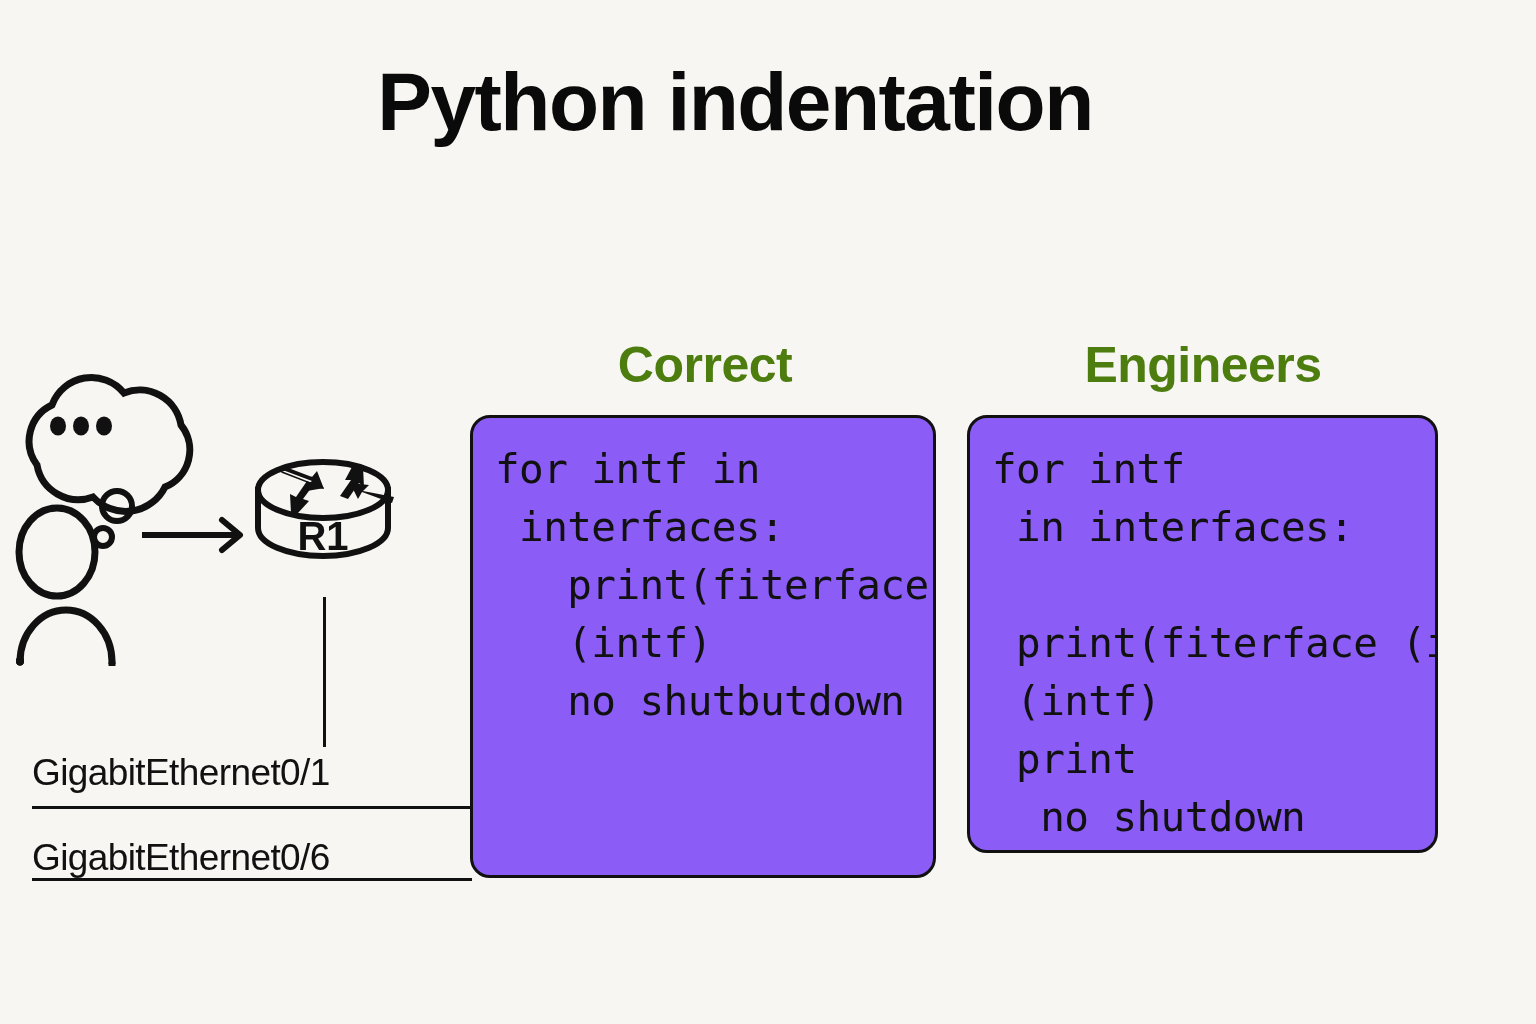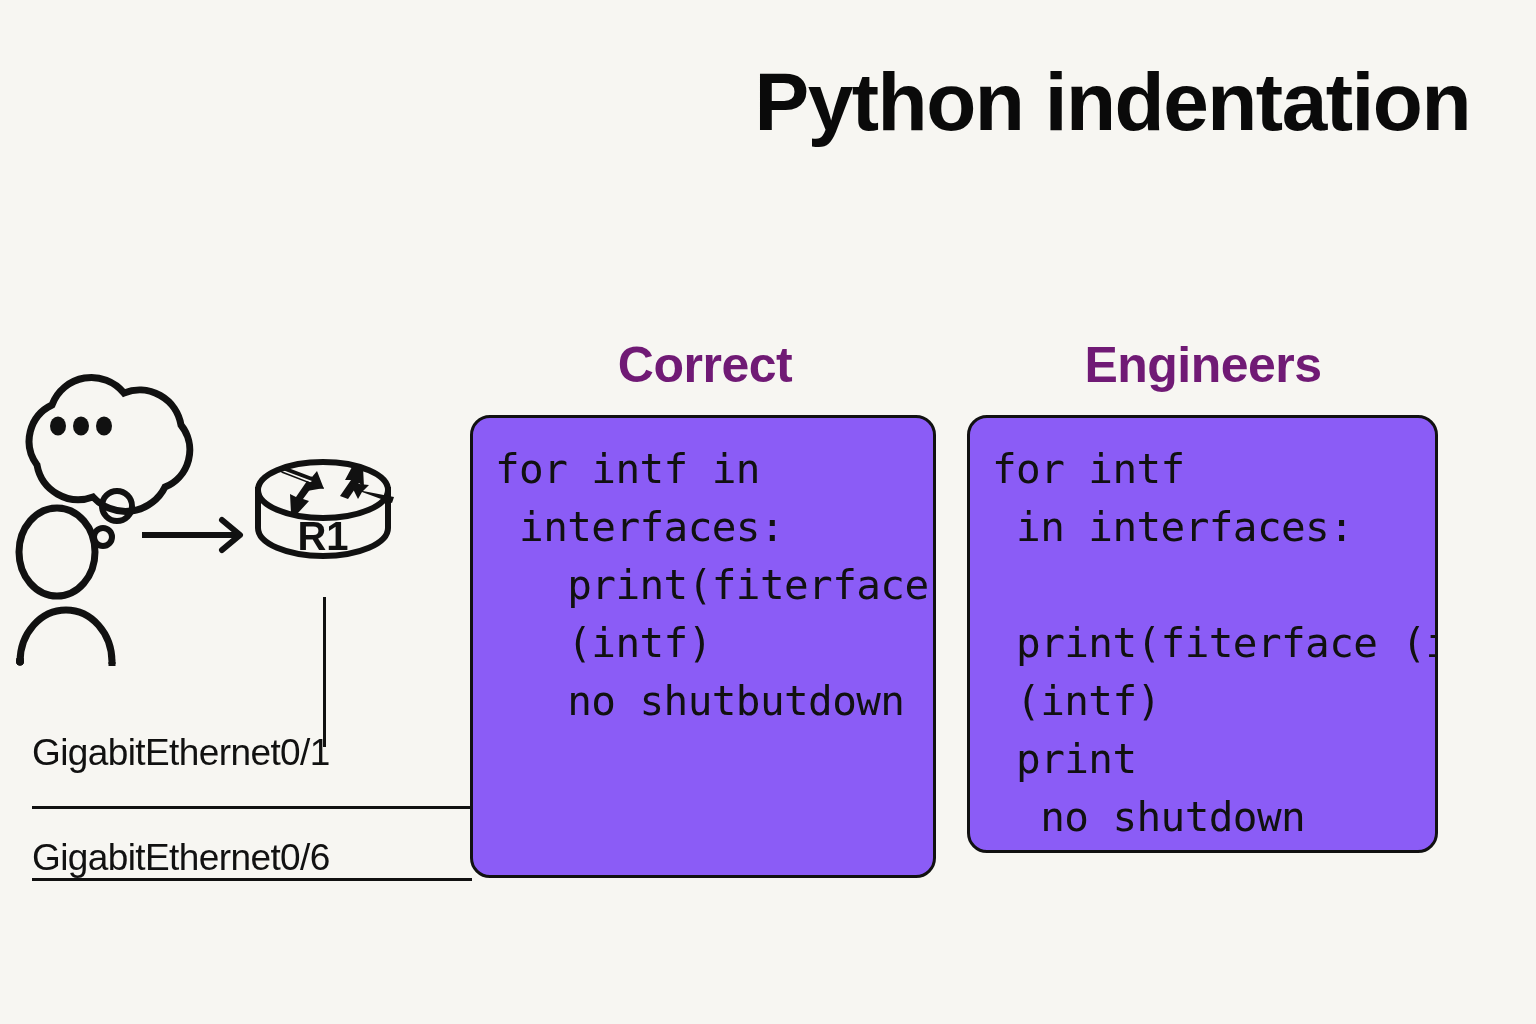--- a/index.html
+++ b/index.html
@@ -15,40 +15,40 @@
     font-family: "Liberation Sans", sans-serif;
     color: #0a0a0a;
   }
 
   
   #title-block {
     position: absolute;
     left: 0;
     top: 58px;
     width: 1470px;
-    text-align: right;
+    text-align: center;
     line-height: 1.07;
   }
   .title-line {
     font-family: "Liberation Sans", sans-serif;
     font-weight: 700;
     font-size: 82px;
     letter-spacing: -1.5px;
     color: #0a0a0a;
     white-space: nowrap;
   }
 
   
   .col-heading {
     position: absolute;
     font-family: "Liberation Sans", sans-serif;
     font-weight: 700;
     font-size: 50px;
     letter-spacing: -0.5px;
-    color: #701a75;
+    color: #4d7c0f;
     white-space: nowrap;
   }
   #heading-correct   { left: 475px; top: 336px; width: 460px; text-align: center; }
   #heading-incorrect { left: 968px; top: 336px; width: 470px; text-align: center; }
 
   
   .code-box {
     position: absolute;
     box-sizing: border-box;
     border: 3.5px solid #111;
@@ -80,21 +80,21 @@
   }
 
   .iface-label {
     position: absolute;
     font-family: "Liberation Sans", sans-serif;
     font-size: 37px;
     letter-spacing: -0.6px;
     color: #111;
     white-space: nowrap;
   }
-  #iface-label-1 { left: 32px; top: 732px; }
+  #iface-label-1 { left: 32px; top: 752px; }
   #iface-label-2 { left: 32px; top: 837px; }
 
   .iface-line {
     position: absolute;
     height: 0;
     border-top: 3.5px solid #111;
   }
   #iface-line-1 { left: 32px; top: 806px; width: 440px; }
   #iface-line-2 { left: 32px; top: 878px; width: 440px; }
 

